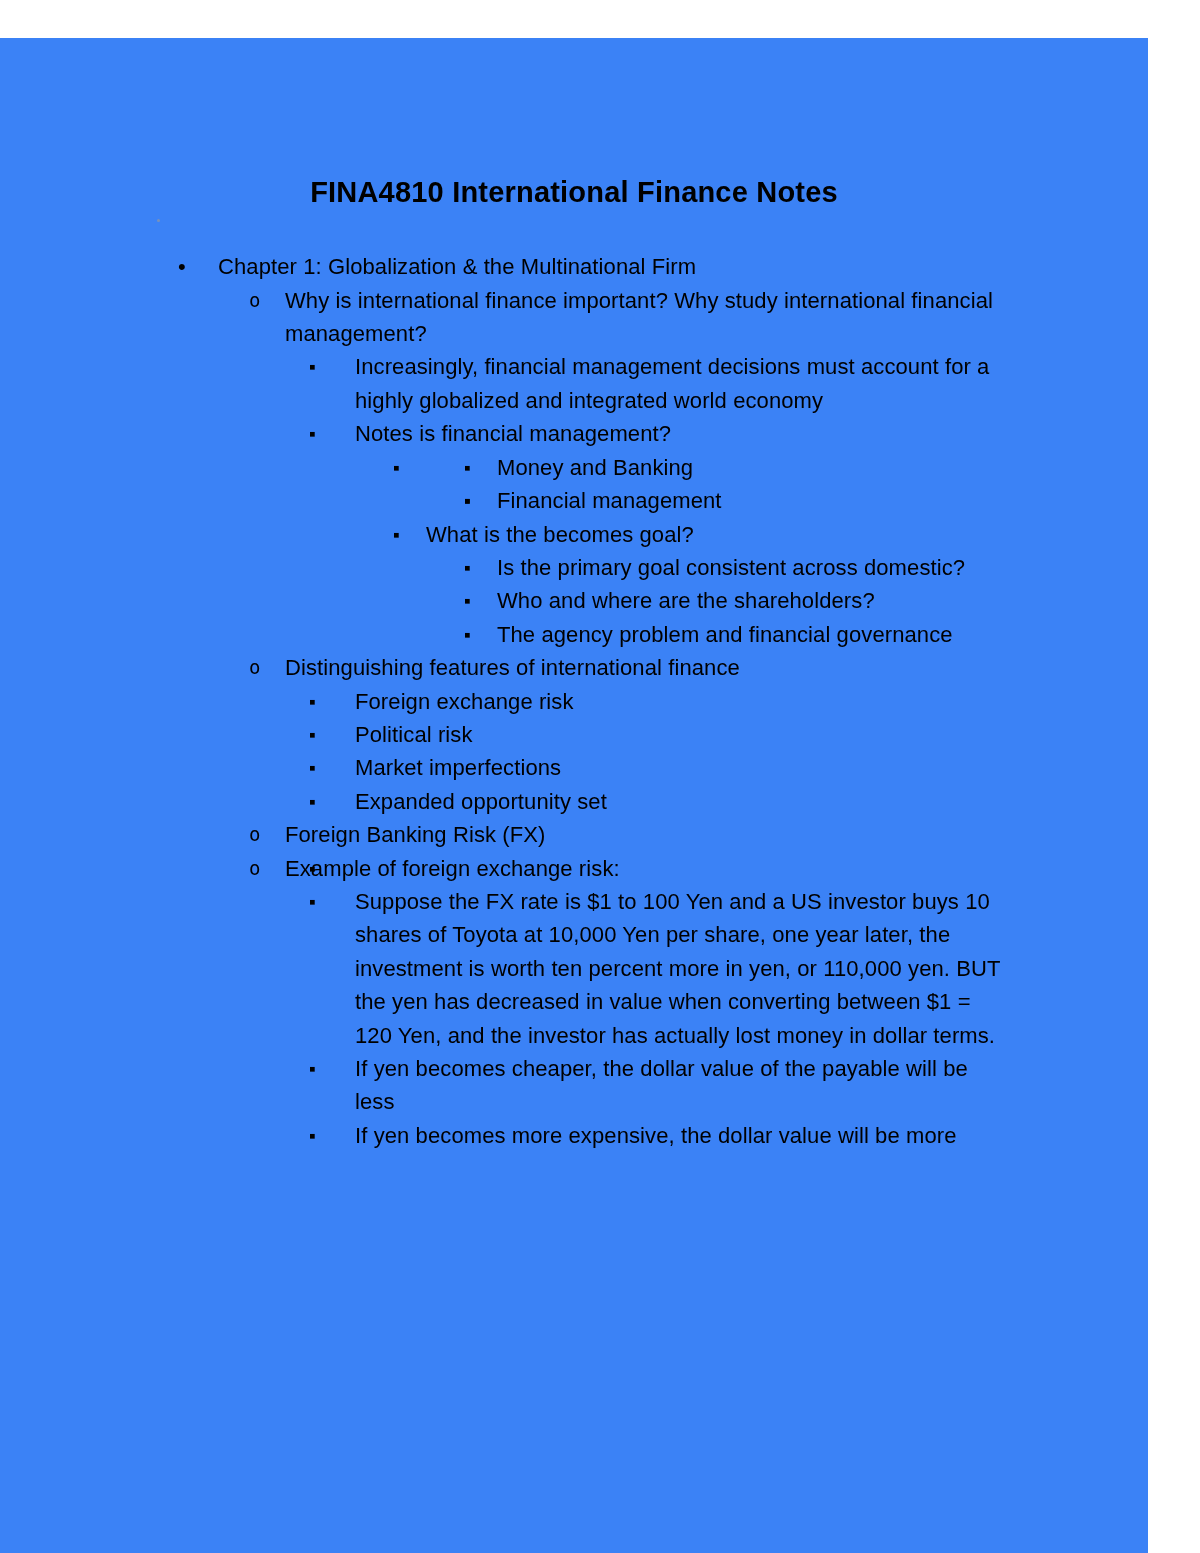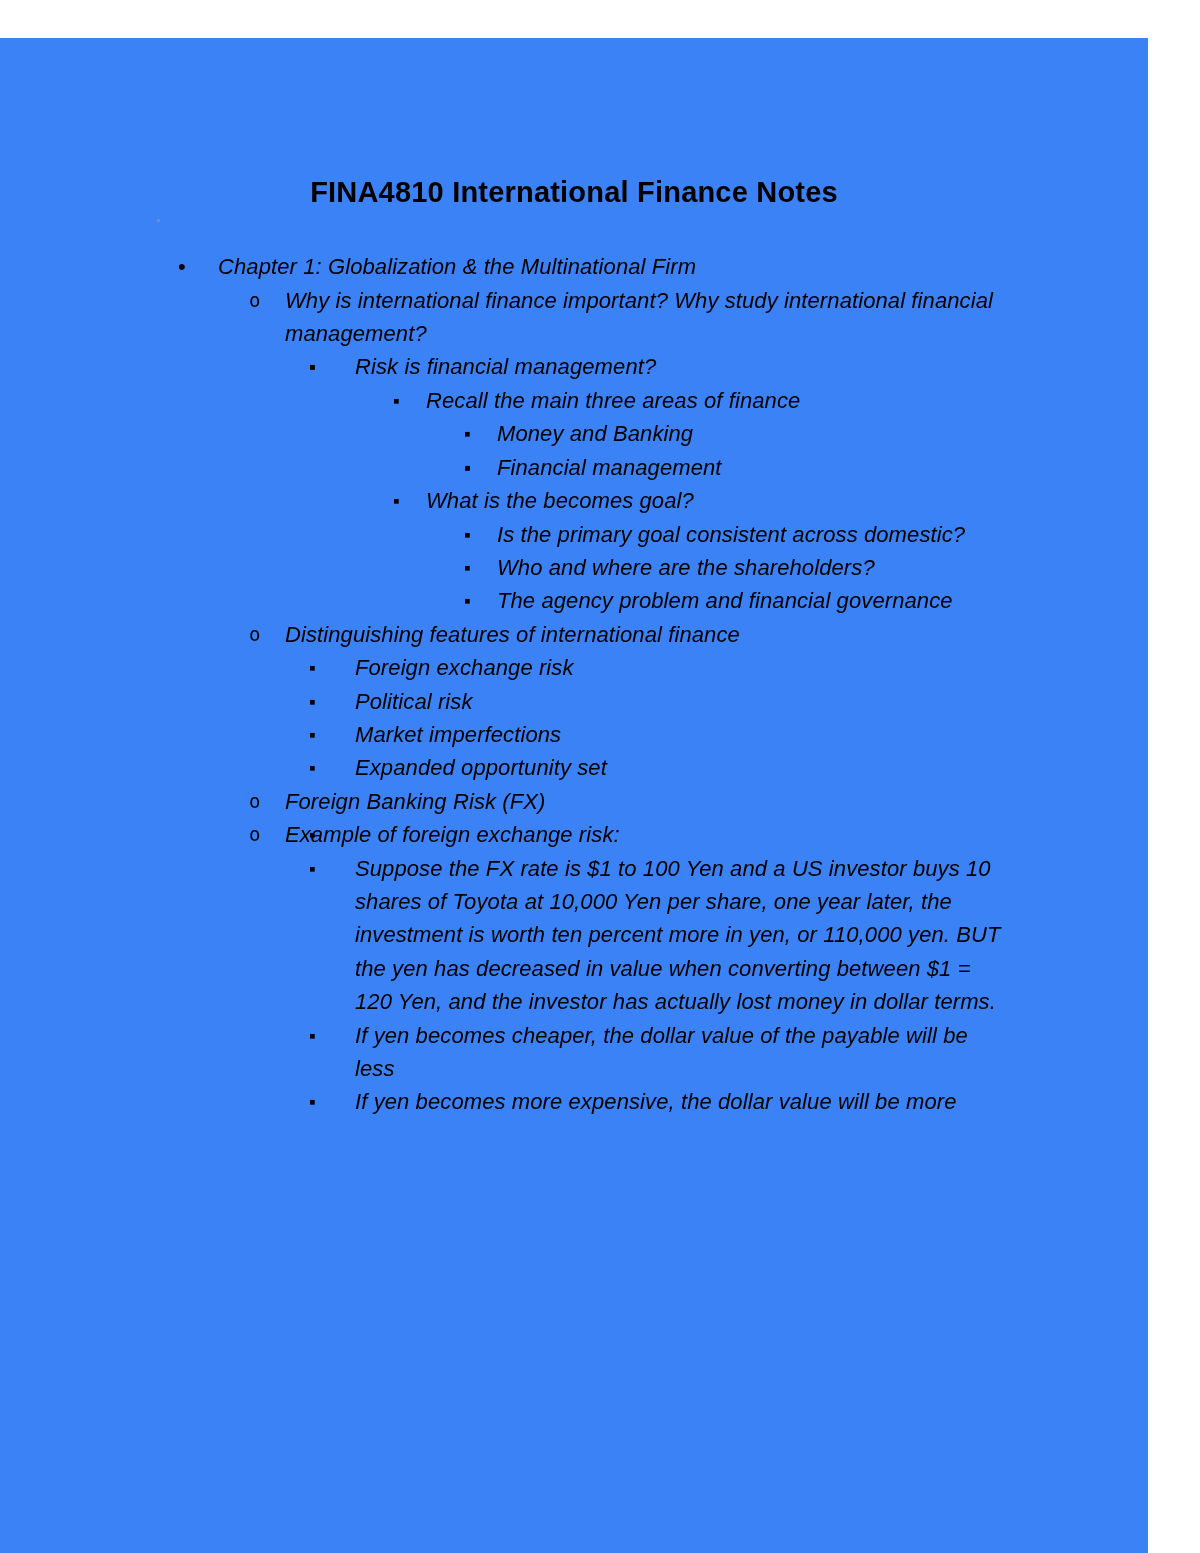--- a/index.html
+++ b/index.html
@@ -44,21 +44,21 @@
   .outline {
     margin-top: 40px;
   }
   .li {
     position: relative;
     font-size: 22px;
     line-height: 33.4px;
     padding-right: 146px;
     letter-spacing: 0.1px;
   }
-  .li-text { display: block; font-style: italic; }
+  .li-text { display: block; }
   .bullet {
     position: absolute;
     top: 0;
     line-height: 33.4px;
   }
   
   .lv1 { padding-left: 218px; }
   .lv2 { padding-left: 285px; }
   .lv3 { padding-left: 355px; }
   .lv4 { padding-left: 426px; }
@@ -79,28 +79,28 @@
       <div class="li lv1">
         <span class="bullet b1">•</span>
         <span class="li-text">Chapter 1: Globalization &amp; the Multinational Firm</span>
       </div>
       <div class="li lv2">
         <span class="bullet b2">o</span>
         <span class="li-text">Why is international finance important? Why study international financial management?</span>
       </div>
       <div class="li lv3">
         <span class="bullet b3">▪</span>
+        <span class="li-text">Increasingly, financial management decisions must account for a highly globalized and integrated world economy</span>
       </div>
       <div class="li lv3">
         <span class="bullet b3">▪</span>
-        <span class="li-text">Risk is financial management?</span>
+        <span class="li-text">Notes is financial management?</span>
       </div>
       <div class="li lv4">
         <span class="bullet b4">▪</span>
-        <span class="li-text">Recall the main three areas of finance</span>
       </div>
       <div class="li lv5">
         <span class="bullet b5">▪</span>
         <span class="li-text">Money and Banking</span>
       </div>
       <div class="li lv5">
         <span class="bullet b5">▪</span>
       </div>
       <div class="li lv5">
         <span class="bullet b5">▪</span>

